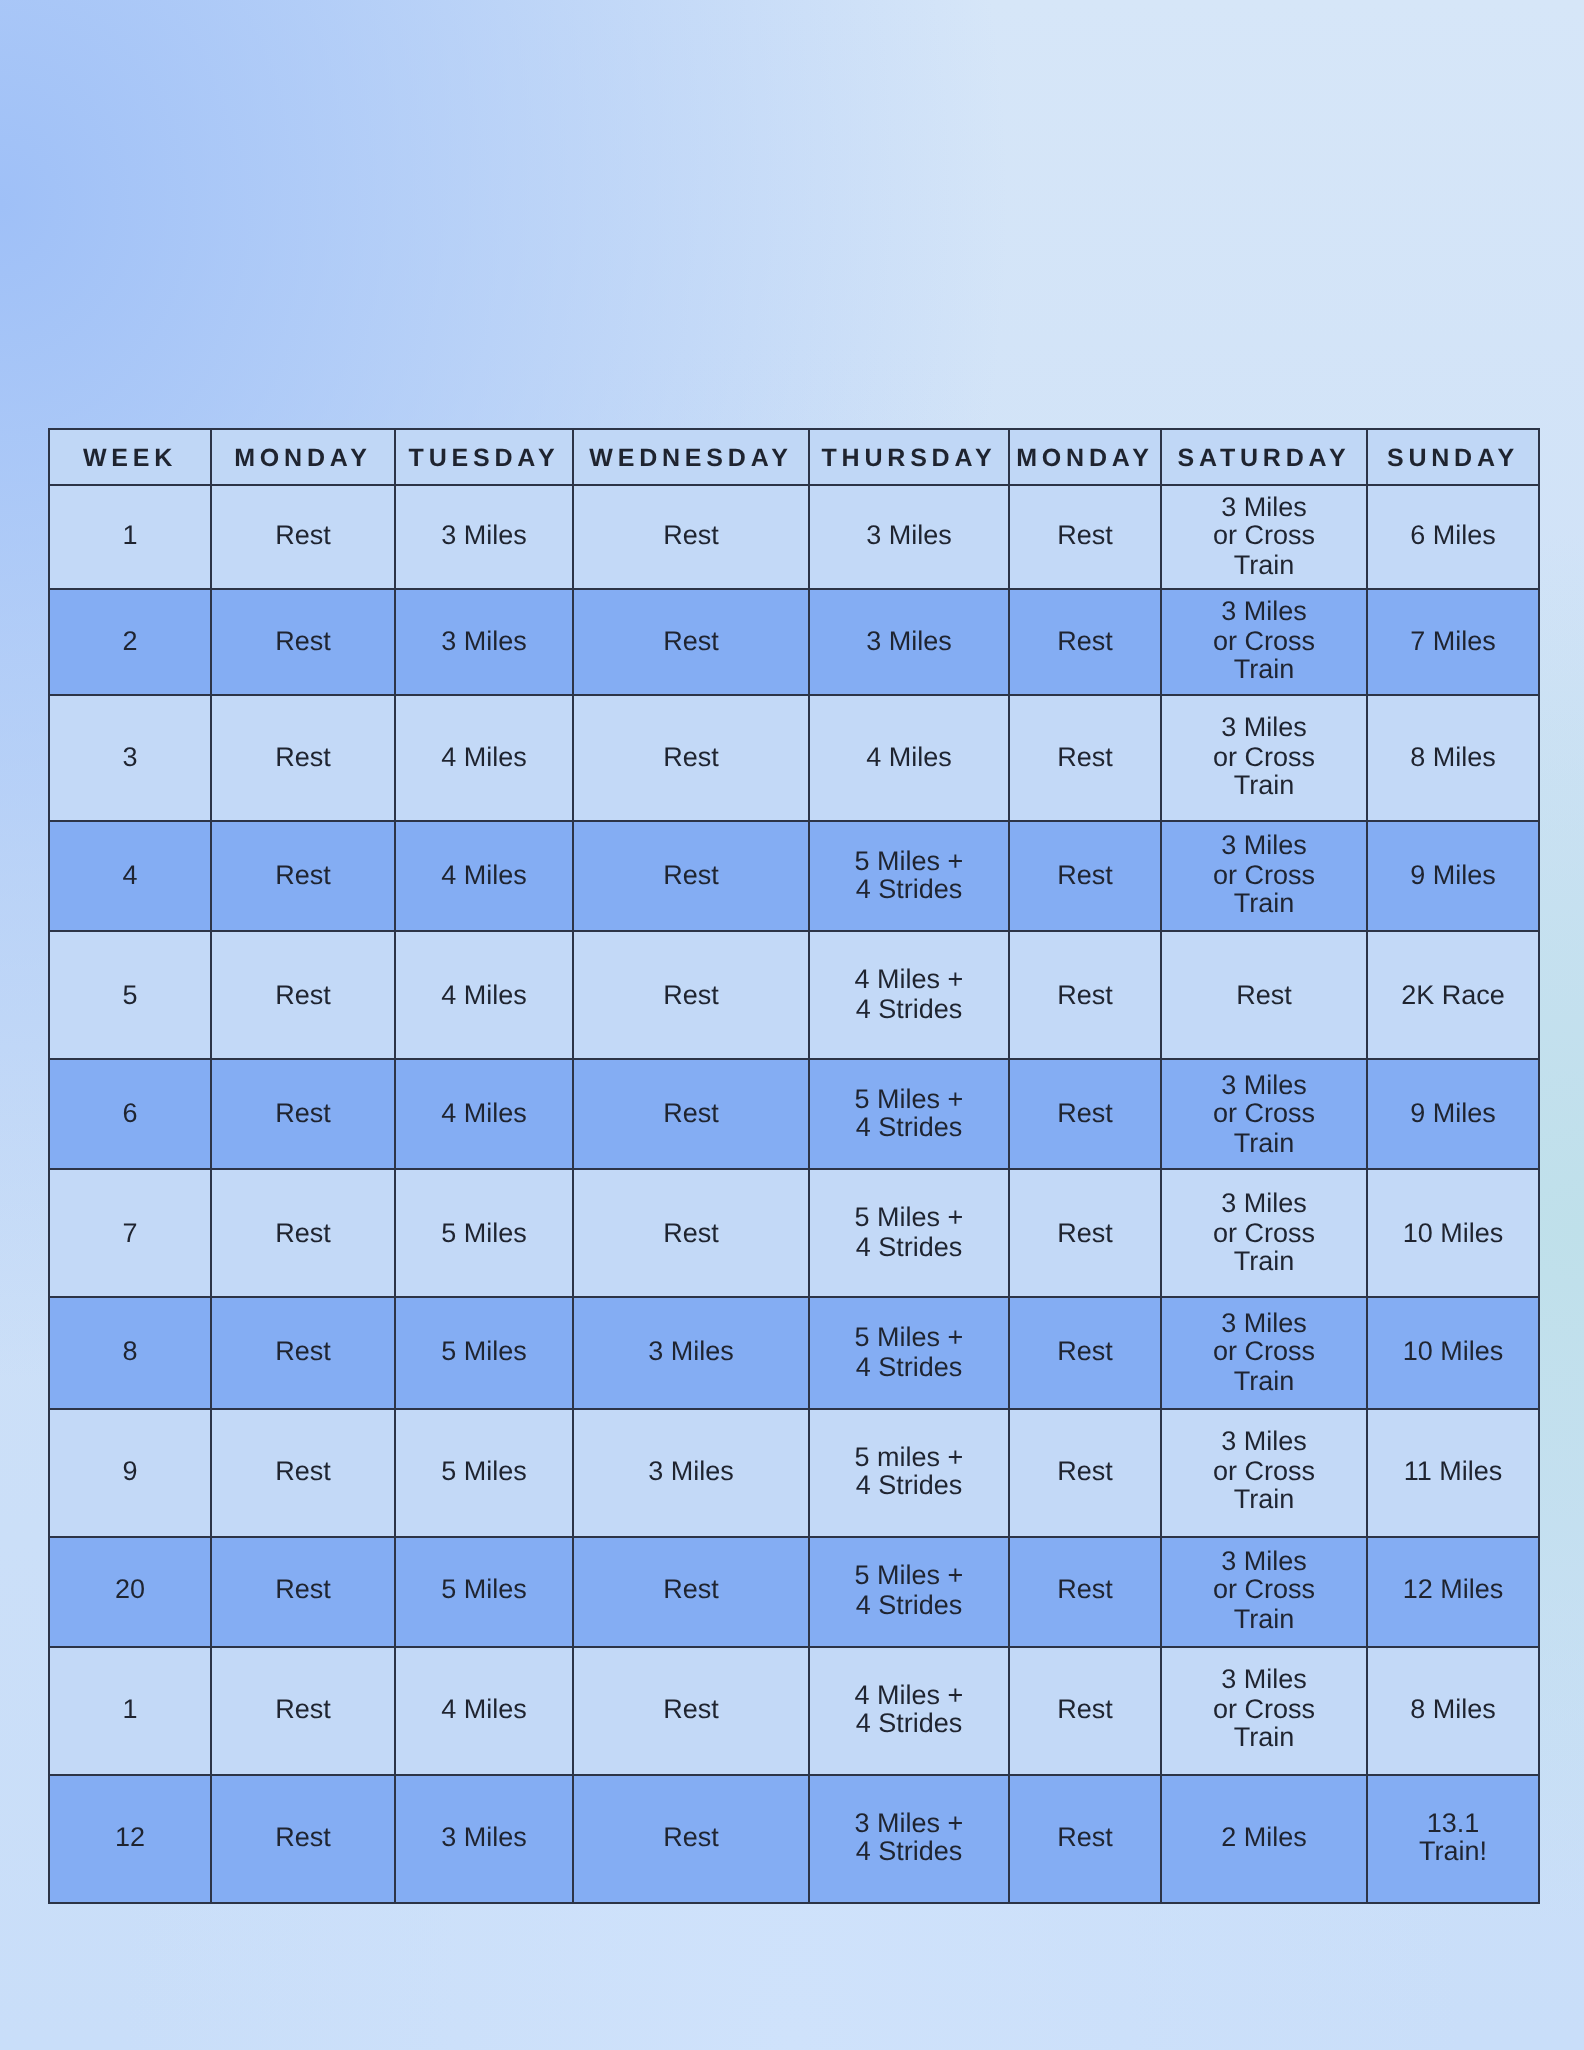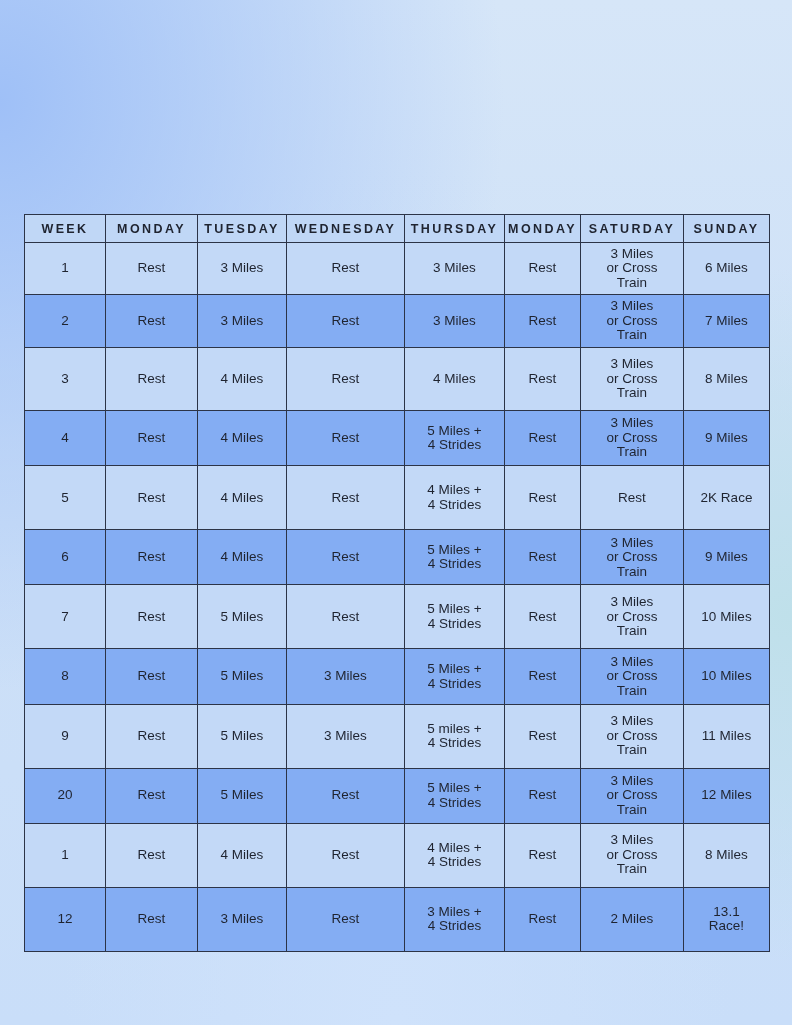--- a/index.html
+++ b/index.html
@@ -289,17 +289,17 @@
         <td>
           <span class="cell-line">3 Miles +</span>
           <span class="cell-line">4 Strides</span>
         </td>
         <td>Rest</td>
         <td>
           <span class="cell-line">2 Miles</span>
         </td>
         <td>
           <span class="cell-line">13.1</span>
-          <span class="cell-line">Race!</span>
+          <span class="cell-line">Train!</span>
         </td>
       </tr>
     </tbody>
 </table>
 
 </body></html>

